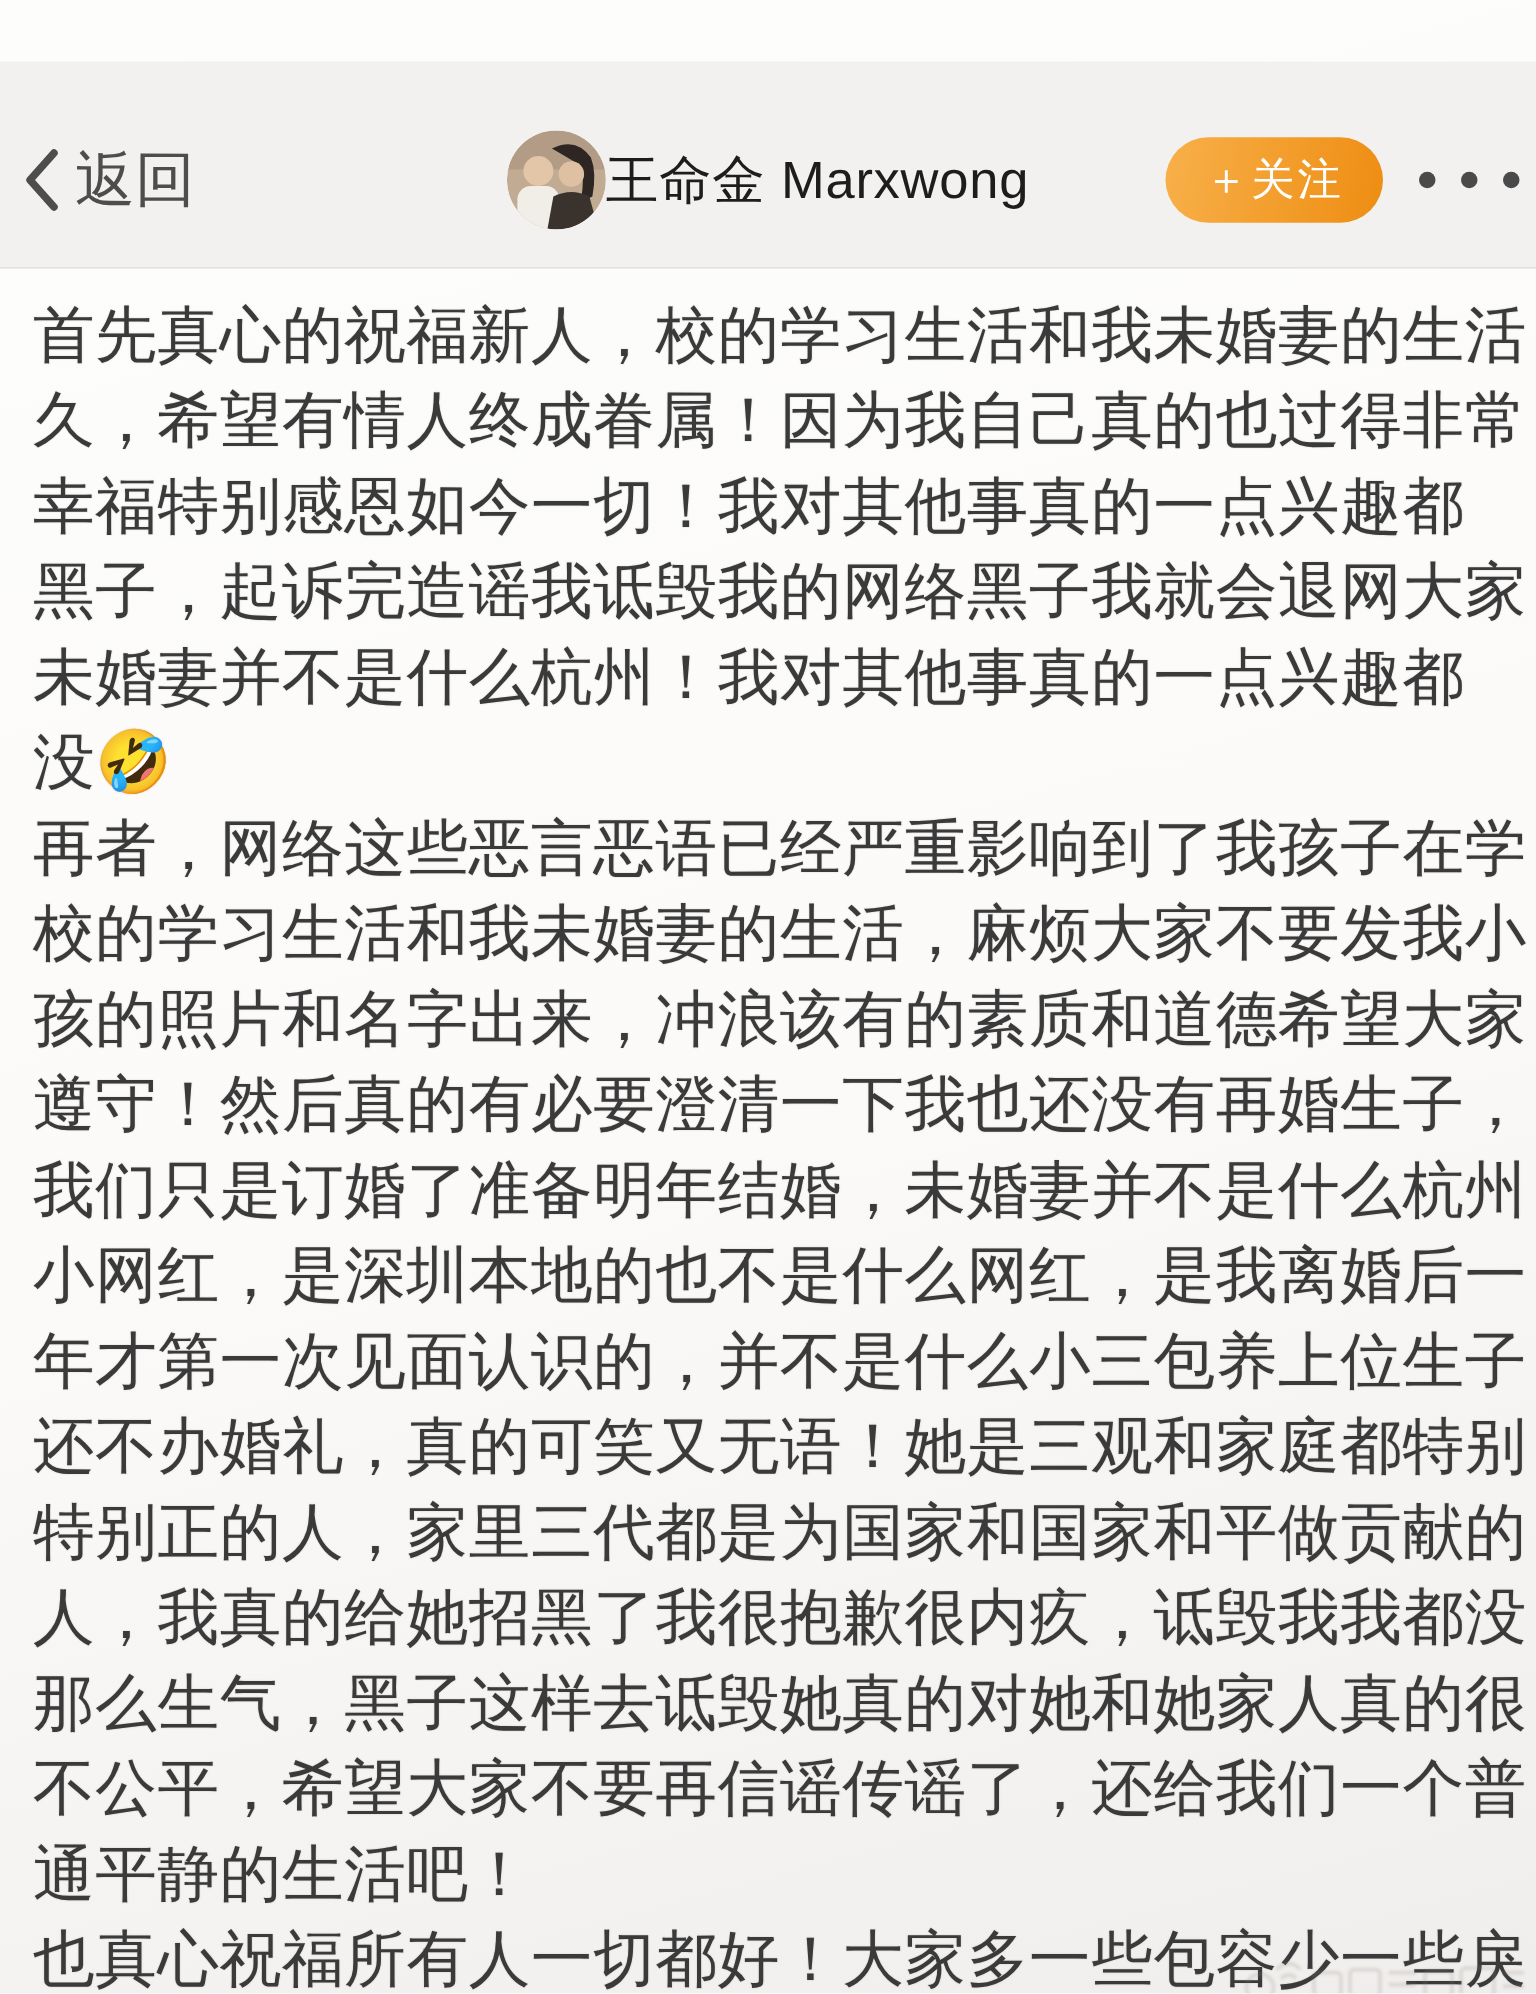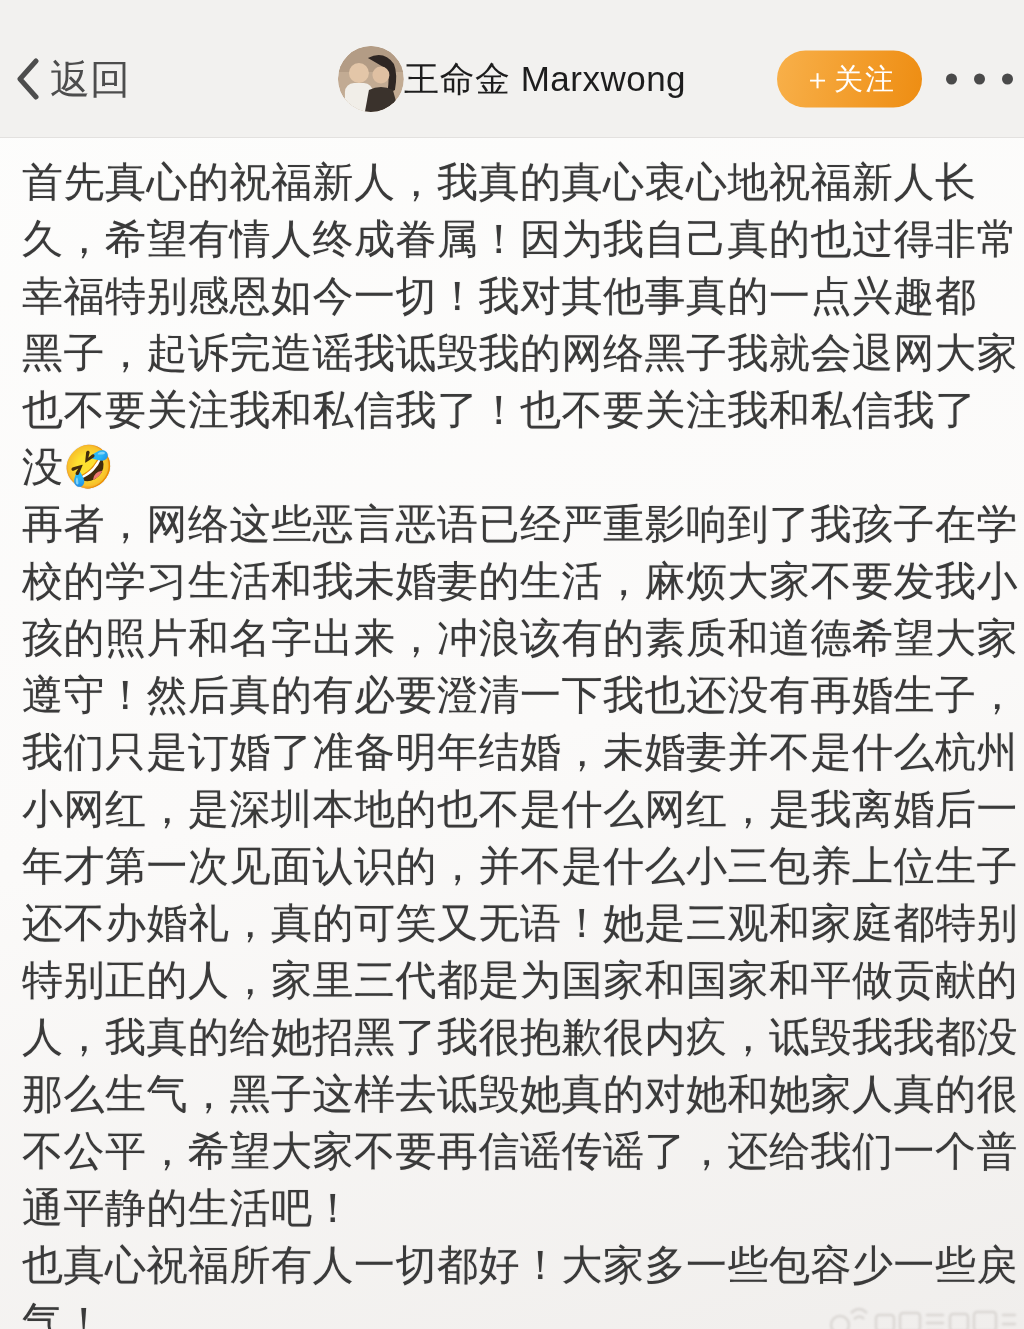--- a/index.html
+++ b/index.html
@@ -11,20 +11,21 @@
   .screen {
     position:relative; width:1024px; height:1329px; overflow:hidden;
     background: linear-gradient(165deg, #fdfdfc 0%, #fbfaf9 55%, #f0eeec 100%);
   }
 
   
   .navbar {
     position:relative; width:100%; height:138px;
     background:#f2f1ef;
     border-bottom:1px solid #e3e1df;
+    margin-top:41px;
   }
   .nav-row {
     position:absolute; left:0; right:0; top:44px; height:70px;
     display:flex; align-items:center;
   }
   .back-btn {
     display:flex; align-items:center; gap:10px;
     margin-left:16px; cursor:pointer; color:#4d4d4d;
     font-size:40px; line-height:1;
   }
@@ -119,25 +120,25 @@
             <i></i>
             <i></i>
         </span>
       </div>
 
     </div>
   </div>
 
   <div class="content">
     <div>
-        <div class="post-line" style="color: rgb(58, 58, 58);">首先真心的祝福新人，我真的真心衷心地祝福新人长</div>
+        <div class="post-line" style="color: rgb(58, 58, 58);">首先真心的祝福新人，校的学习生活和我未婚妻的生活</div>
         <div class="post-line" style="color: rgb(58, 58, 58);">久，希望有情人终成眷属！因为我自己真的也过得非常</div>
         <div class="post-line" style="color: rgb(58, 58, 58);">幸福特别感恩如今一切！我对其他事真的一点兴趣都</div>
         <div class="post-line" style="color: rgb(58, 58, 58);">黑子，起诉完造谣我诋毁我的网络黑子我就会退网大家</div>
-        <div class="post-line" style="color: rgb(58, 58, 58);">也不要关注我和私信我了！也不要关注我和私信我了</div>
+        <div class="post-line" style="color: rgb(58, 58, 58);">未婚妻并不是什么杭州！我对其他事真的一点兴趣都</div>
         <div class="post-line" style="color: rgb(58, 58, 58);">没🤣</div>
         <div class="post-line" style="color: rgb(58, 58, 58);">再者，网络这些恶言恶语已经严重影响到了我孩子在学</div>
         <div class="post-line" style="color: rgb(58, 58, 58);">校的学习生活和我未婚妻的生活，麻烦大家不要发我小</div>
         <div class="post-line" style="color: rgb(58, 58, 58);">孩的照片和名字出来，冲浪该有的素质和道德希望大家</div>
         <div class="post-line" style="color: rgb(58, 58, 58);">遵守！然后真的有必要澄清一下我也还没有再婚生子，</div>
         <div class="post-line" style="color: rgb(58, 58, 58);">我们只是订婚了准备明年结婚，未婚妻并不是什么杭州</div>
         <div class="post-line" style="color: rgb(58, 58, 58);">小网红，是深圳本地的也不是什么网红，是我离婚后一</div>
         <div class="post-line" style="color: rgb(58, 58, 58);">年才第一次见面认识的，并不是什么小三包养上位生子</div>
         <div class="post-line" style="color: rgb(58, 58, 58);">还不办婚礼，真的可笑又无语！她是三观和家庭都特别</div>
         <div class="post-line" style="color: rgb(58, 58, 58);">特别正的人，家里三代都是为国家和国家和平做贡献的</div>

